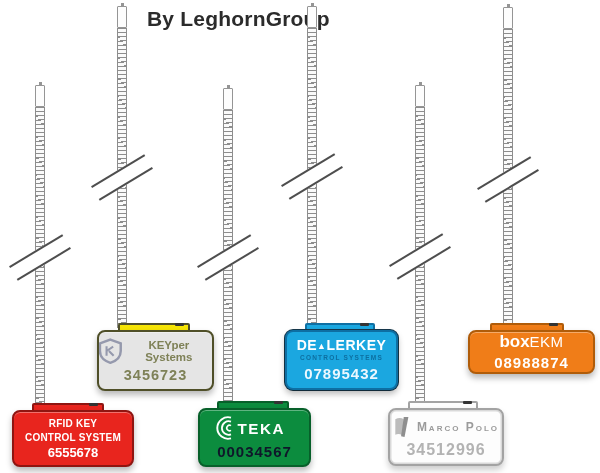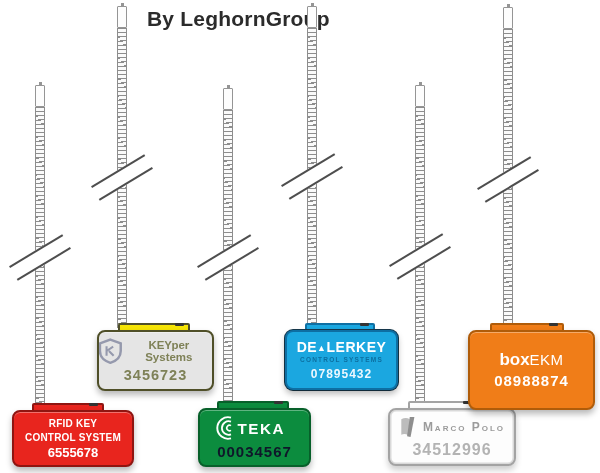--- a/index.html
+++ b/index.html
@@ -50,21 +50,21 @@
   .keyper .brand{font-size:11.5px;font-weight:600;color:#7e8157;}
   .keyper .serial{font-size:14.5px;font-weight:bold;color:#7e8157;letter-spacing:1px;margin-top:3px;}
   
   .teka .bodytag{background:#0c8c3e;border-color:#07602a;}
   .teka .serial{font-size:15px;font-weight:bold;color:#0f172a;letter-spacing:1px;margin-top:2px;}
   
   .dealerkey .bodytag{background:#1ba7e0;border-color:#0e6fa3;box-shadow:0 4px 6px rgba(0,0,0,.28),0 0 0 1px #16384c;}
   .dealerkey .brand{font-size:14px;font-weight:bold;color:#fff;letter-spacing:.5px;line-height:14px;}
   .dealerkey .tri{font-size:9px;vertical-align:1px;}
   .dealerkey .subtitle{font-size:6.5px;color:#0d6fa0;letter-spacing:1.2px;font-weight:bold;margin-top:1px;}
-  .dealerkey .serial{font-size:12px;font-weight:bold;color:#ecf8ff;letter-spacing:1px;margin-top:4px;text-align:right;}
+  .dealerkey .serial{font-size:15px;font-weight:bold;color:#ecf8ff;letter-spacing:1px;margin-top:4px;text-align:right;}
   
   .marcopolo .bodytag{background:#fdfdfd;border-color:#a3a3a3;box-shadow:0 4px 6px rgba(0,0,0,.2),inset 0 0 0 1.5px #d9d9d9;}
   .marcopolo .brand{font-size:12px;font-weight:bold;color:#9b9b9b;font-variant:small-caps;letter-spacing:2px;}
   .marcopolo .serial{font-size:16px;font-weight:bold;color:#b3b3b3;letter-spacing:1px;margin-top:2px;}
   
   .boxekm .bodytag{background:#f07d18;border-color:#b05c09;}
   .boxekm .brand{color:#fff;line-height:16px;}
   .boxekm .brand .bp{font-size:17px;font-weight:bold;}
   .boxekm .brand .bs{font-size:15px;font-weight:400;letter-spacing:.5px;}
   .boxekm .serial{font-size:15px;font-weight:bold;color:#fff;letter-spacing:1px;margin-top:4px;}
@@ -161,21 +161,21 @@
     <div class="wire" style="left:415px;top:85px;">
       <div class="tip">
           <div class="nub"></div>
         </div>
       <div class="coil" style="height:297px;"></div>
     </div>
     <div class="brk" style="left:389px;top:248px;"></div>
     <div class="tab" style="left:408px;top:401px;width:70px;background:#fdfdfd;border-color:#a3a3a3;">
         <div class="stub"></div>
       </div>
-    <div class="bodytag" style="left:388px;top:408px;width:128px;height:58px;">
+    <div class="bodytag" style="left:388px;top:408px;width:116px;height:58px;">
       <div class="row">
         <svg width="20" height="24" viewBox="0 0 26 30">
           <path d="M3 5 Q9 1.5 14 5 L12 26 Q8 23 3 25 Z" fill="#bcbcbc"></path>
           <path d="M14 2 L20 2 L15 28 L10.5 27 Z" fill="#8e8e8e"></path>
         </svg>
         <span class="brand">Marco Polo</span>
       </div>
       <div class="serial">34512996</div>
     </div>
   </div>
@@ -184,19 +184,19 @@
     <div class="wire" style="left:503px;top:7px;">
       <div class="tip">
           <div class="nub"></div>
         </div>
       <div class="coil" style="height:299px;"></div>
     </div>
     <div class="brk" style="left:477px;top:171px;"></div>
     <div class="tab" style="left:490px;top:323px;width:74px;background:#f07d18;border-color:#b05c09;">
         <div class="stub"></div>
       </div>
-    <div class="bodytag" style="left:468px;top:330px;width:127px;height:80px;">
+    <div class="bodytag" style="left:468px;top:330px;width:127px;height:44px;">
       <div class="brand"><span class="bp">box</span><span class="bs">EKM</span></div>
       <div class="serial">08988874</div>
     </div>
   </div>
 
 </div>
 
 </body></html>

